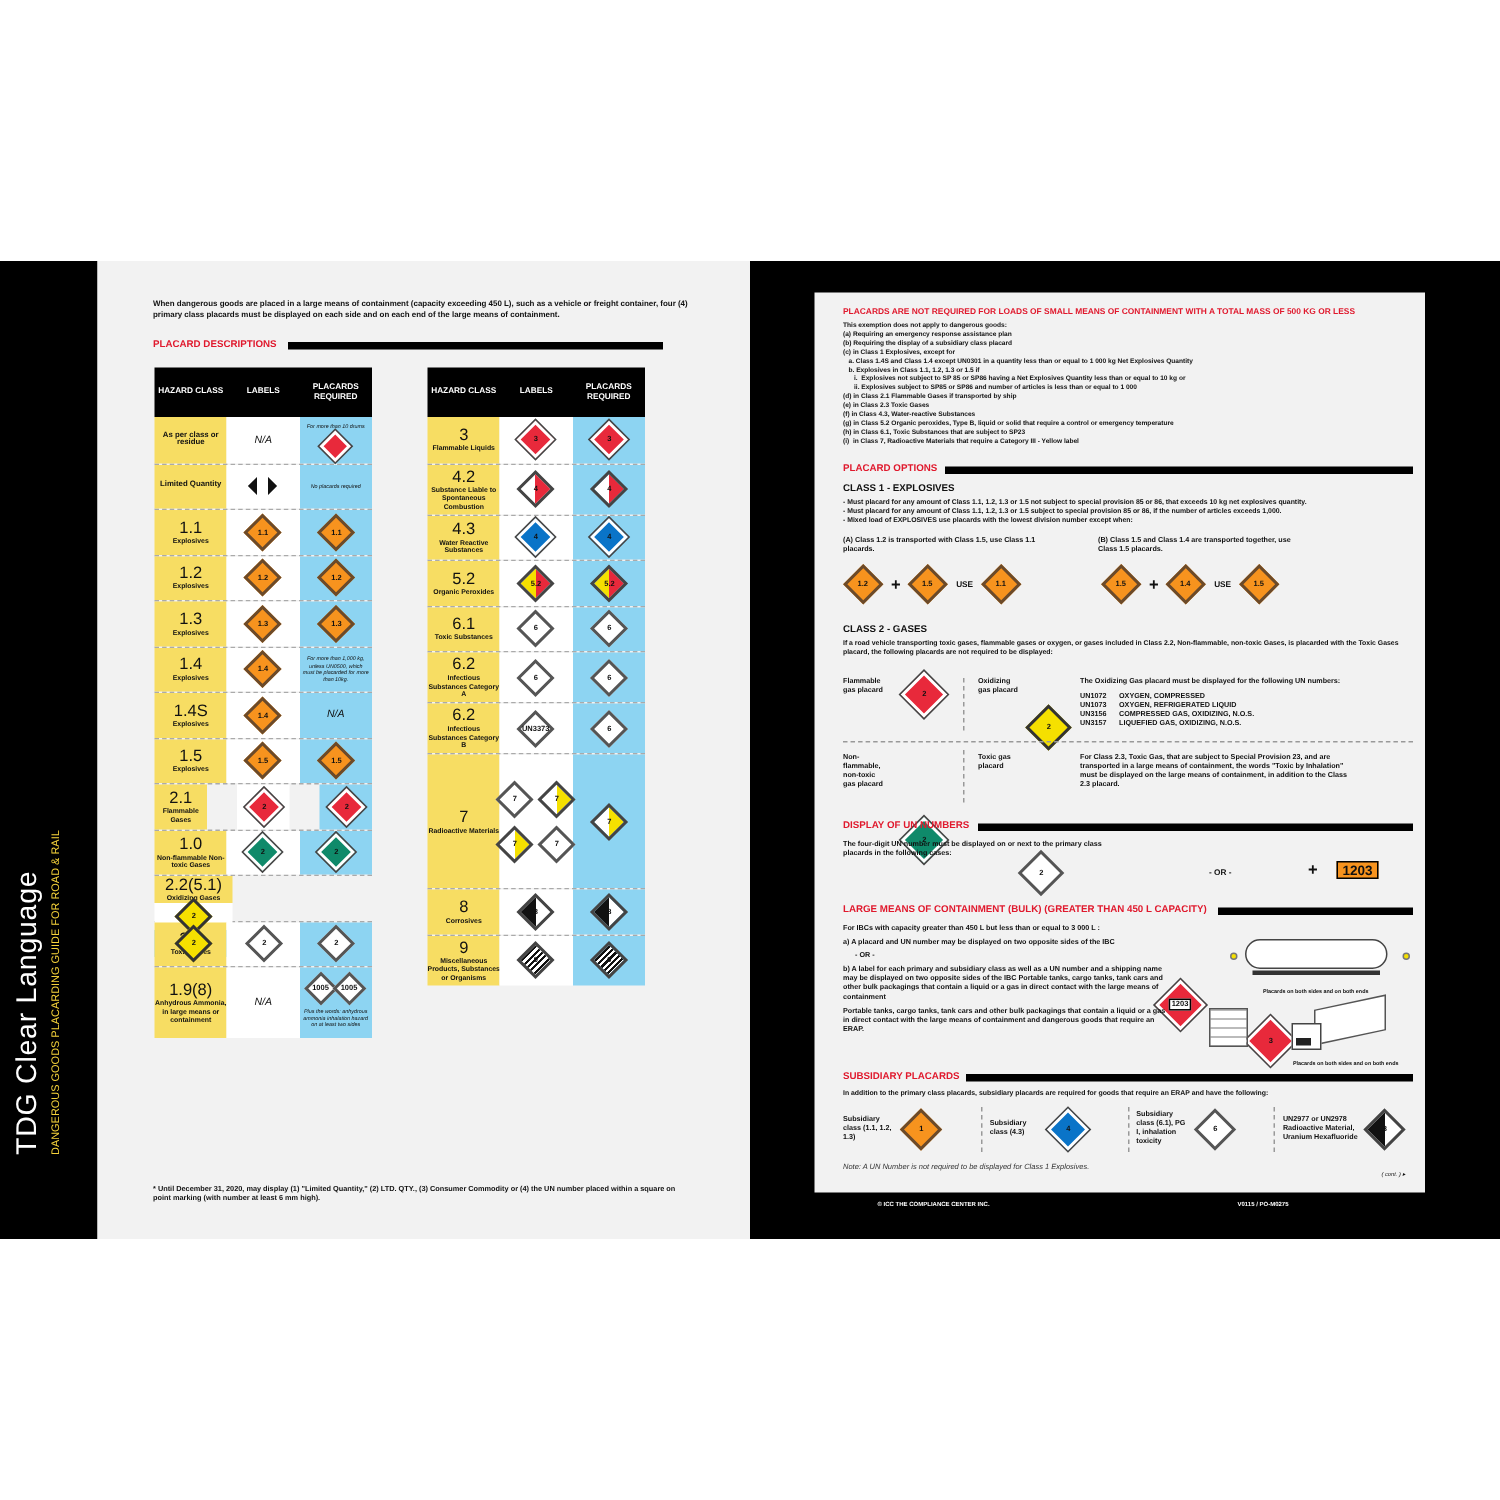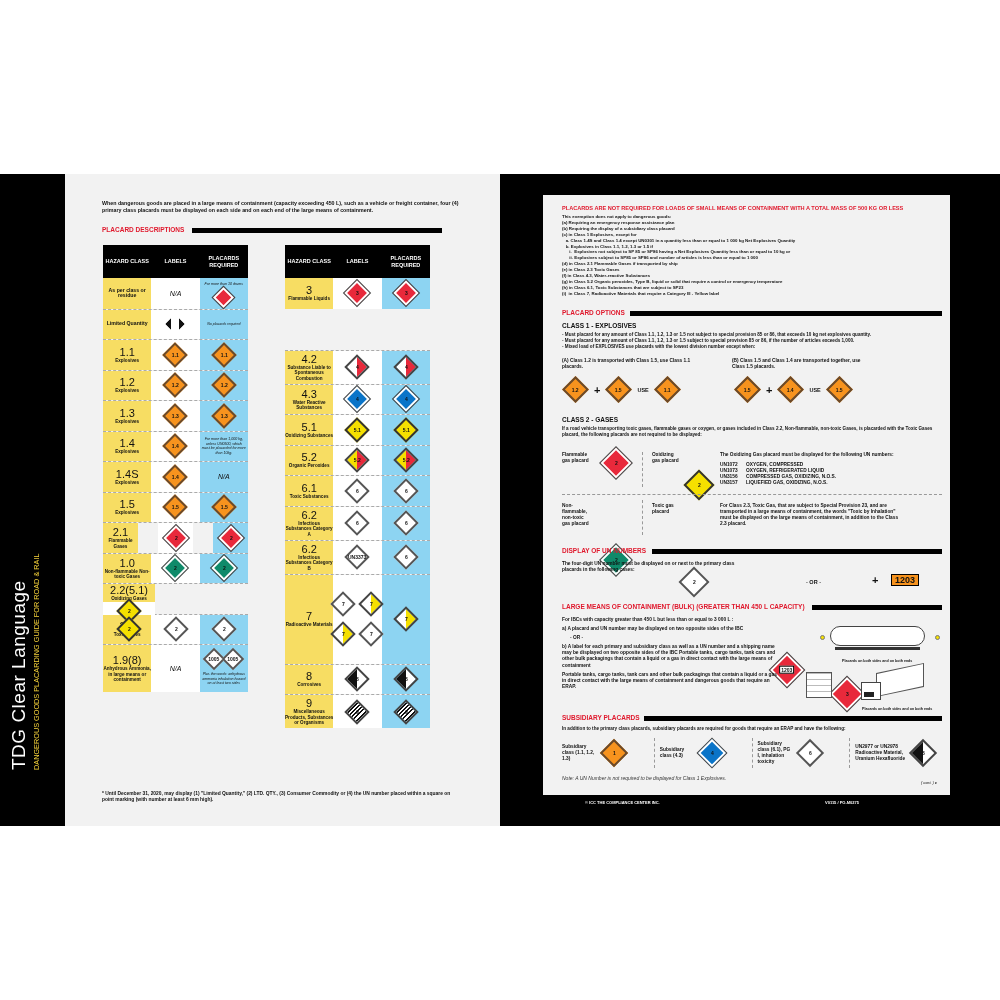--- a/index.html
+++ b/index.html
@@ -295,21 +295,21 @@
           <div class="dia red" style="width: 18px; height: 18px;">
             <span>3</span>
           </div>
         </div>
         <div class="cell c3">
           <div class="dia red" style="width: 18px; height: 18px;">
             <span>3</span>
           </div>
         </div>
       </div>
-      <div class="trow" style="height: 34px; margin-top: 41px;">
+      <div class="trow" style="height: 34px;">
         <div class="cell c1">
           <div class="cnum">4.2</div>
           <div class="cname">Substance Liable to Spontaneous Combustion</div>
         </div>
         <div class="cell c2">
           <div class="dia redwhite" style="width: 18px; height: 18px;">
             <span>4</span>
           </div>
         </div>
         <div class="cell c3">
@@ -324,36 +324,20 @@
           <div class="cname">Water Reactive Substances</div>
         </div>
         <div class="cell c2">
           <div class="dia blue" style="width: 18px; height: 18px;">
             <span>4</span>
           </div>
         </div>
         <div class="cell c3">
           <div class="dia blue" style="width: 18px; height: 18px;">
             <span>4</span>
-          </div>
-        </div>
-      </div>
-      <div class="trow" style="height: 30.5px;">
-        <div class="cell c1">
-          <div class="cnum">5.1</div>
-          <div class="cname">Oxidizing Substances</div>
-        </div>
-        <div class="cell c2">
-          <div class="dia yellow" style="width: 18px; height: 18px;">
-            <span>5.1</span>
-          </div>
-        </div>
-        <div class="cell c3">
-          <div class="dia yellow" style="width: 18px; height: 18px;">
-            <span>5.1</span>
           </div>
         </div>
       </div>
       <div class="trow" style="height: 30.5px;">
         <div class="cell c1">
           <div class="cnum">5.2</div>
           <div class="cname">Organic Peroxides</div>
         </div>
         <div class="cell c2">
           <div class="dia redyellow" style="width: 18px; height: 18px;">

